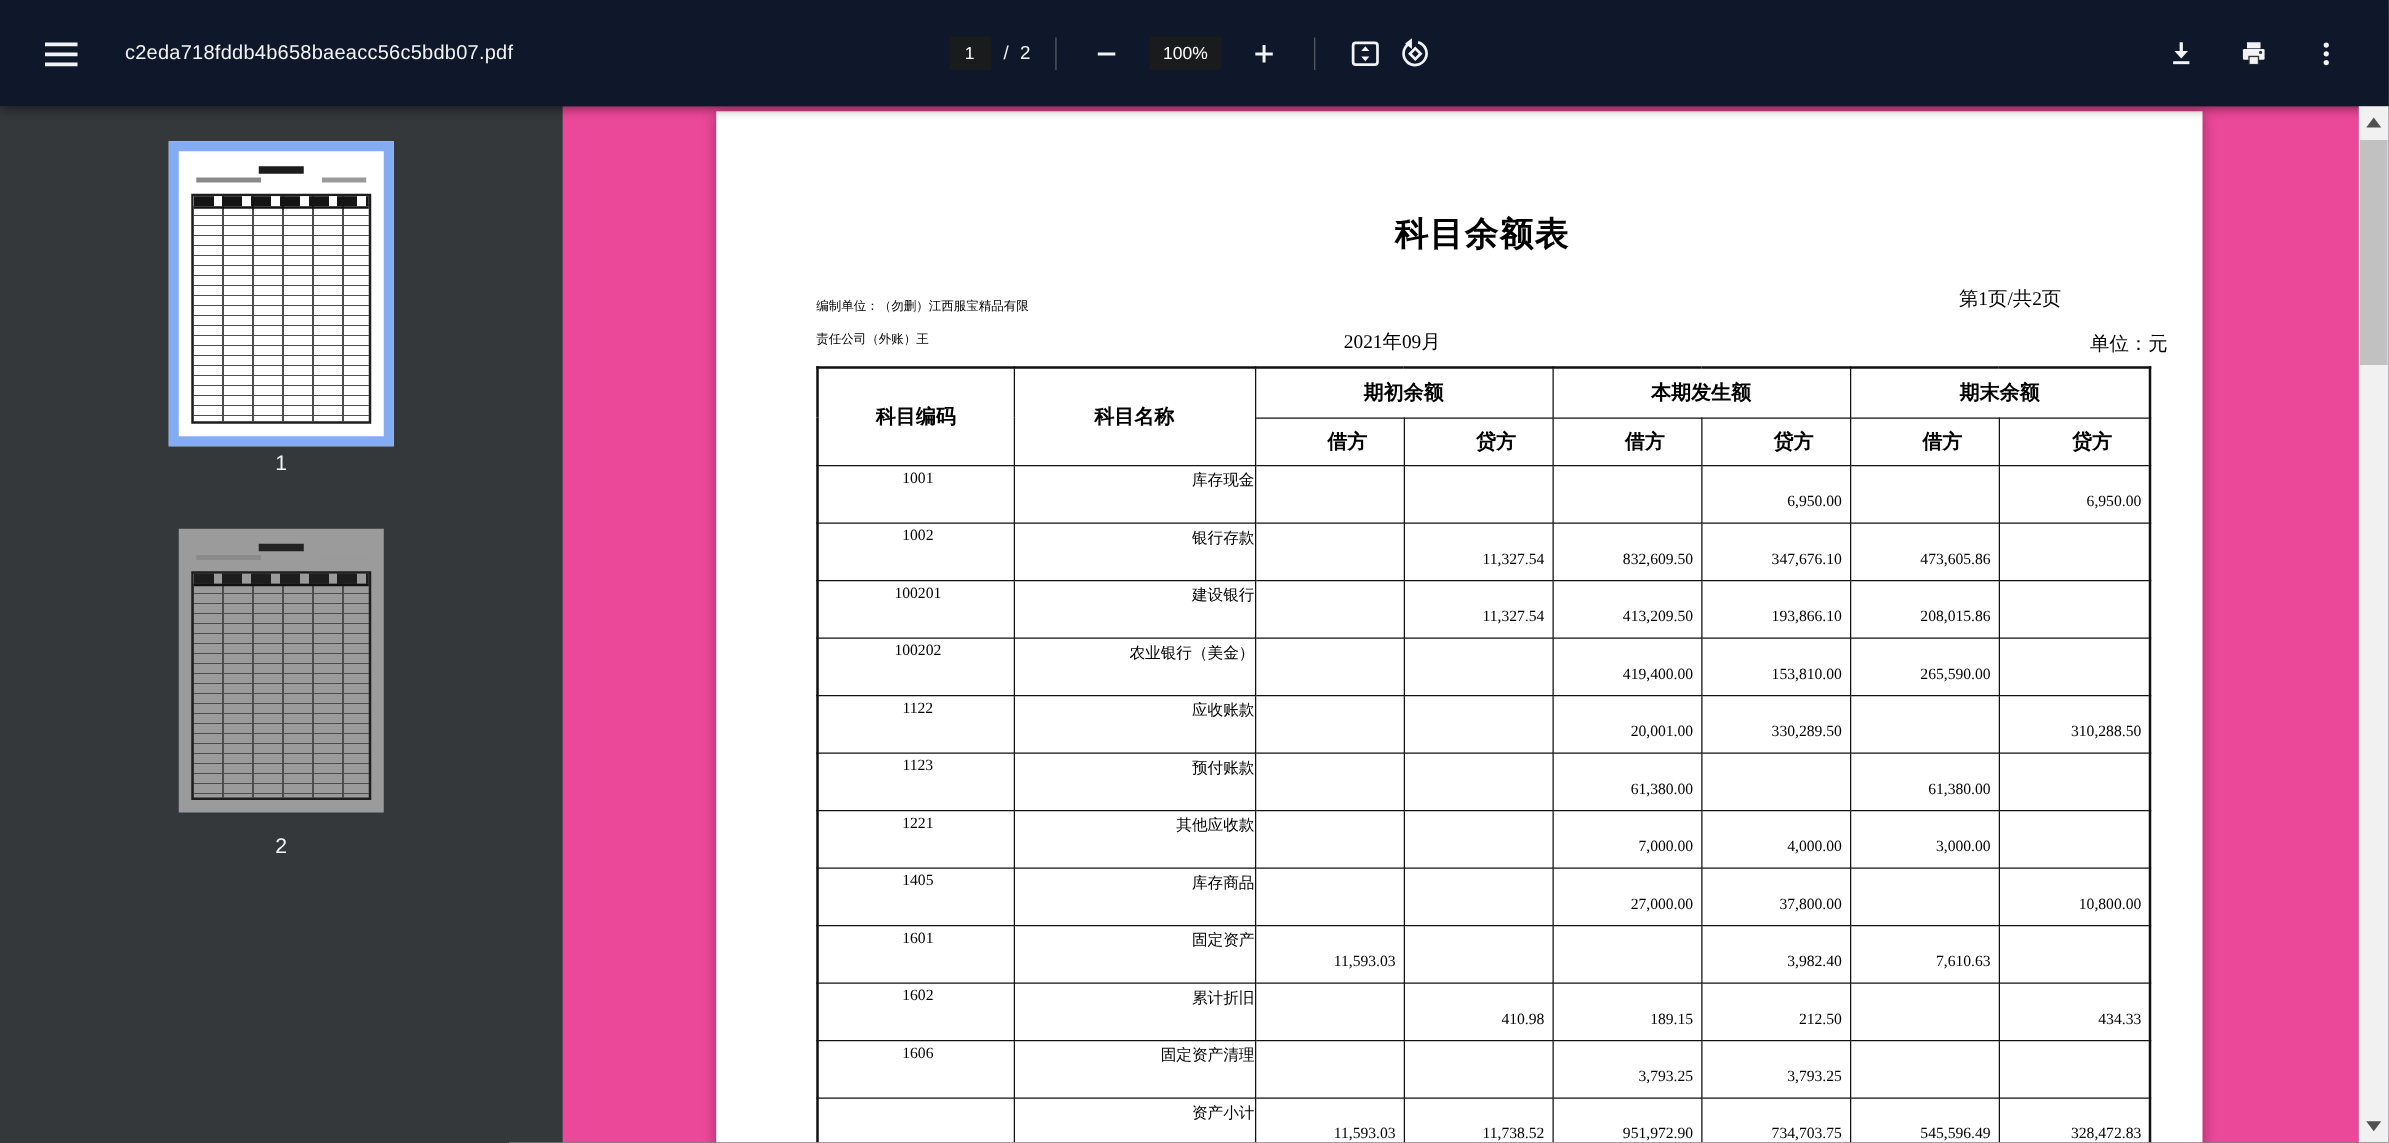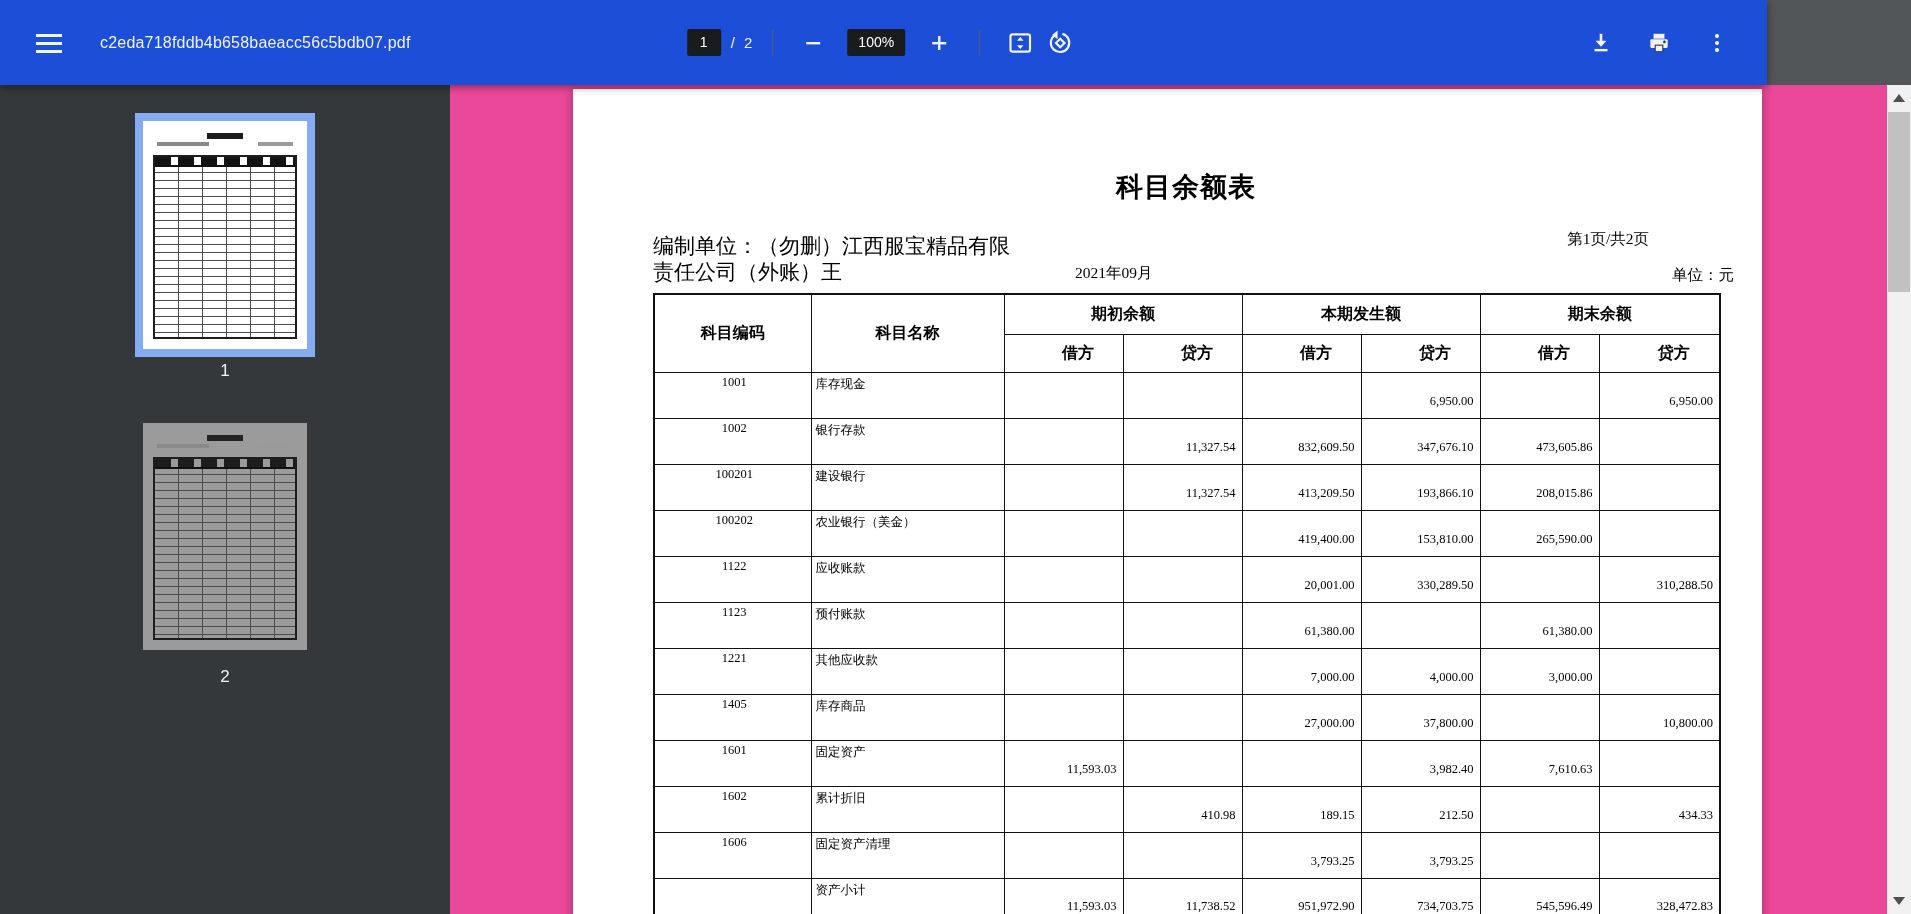--- a/index.html
+++ b/index.html
@@ -1,22 +1,22 @@
 <!DOCTYPE html>
 <html><head>
 <meta charset="utf-8">
 <style>
   * { margin:0; padding:0; box-sizing:border-box; }
   html,body { width:1911px; height:914px; overflow:hidden; background:#535659;
               font-family:"Liberation Sans", sans-serif; }
   .stage { position:relative; width:1911px; height:914px; }
 
   
-  .toolbar { position:absolute; left:0; top:0; width:1767px; height:85px;
-             background:#1d4ed8; color:#f1f3f4; z-index:30;
+  .toolbar { position:absolute; left:0; top:0; width:1911px; height:85px;
+             background:#0f172a; color:#f1f3f4; z-index:30;
              box-shadow:0 2px 8px rgba(0,0,0,.45); }
   .menu-btn { position:absolute; left:36px; top:23px; width:40px; height:40px;
               display:flex; flex-direction:column; justify-content:center; gap:5px; cursor:pointer; }
   .menu-btn span { display:block; width:26px; height:3px; background:#f1f3f4; }
   .file-name { position:absolute; left:100px; top:0; height:85px; display:flex; align-items:center;
                font-size:16px; letter-spacing:.2px; color:#f1f3f4; }
   .center-controls { position:absolute; left:50%; top:0; transform:translateX(-50%);
                      height:85px; display:flex; align-items:center; }
   .dark-box { background:#191b1c; color:#fff; border-radius:2px; text-align:center;
               font-size:14px; border:none; }
@@ -55,35 +55,35 @@
   .thumb2 .mini-title { background:#222; }
 
   
   .viewer { position:absolute; left:450px; top:85px; width:1437px; height:829px;
             background:#ec4899; overflow:hidden; }
   .pdf-page { position:absolute; left:123px; top:4px; width:1189px; height:1260px;
               background:#fff; box-shadow:0 2px 10px rgba(0,0,0,.35);
               font-family:"Liberation Serif","DejaVu Serif",serif; color:#000; }
   .doc-title { position:absolute; left:80px; top:80px; width:1066px; text-align:center;
                font-size:27px; font-weight:bold; letter-spacing:1px; }
-  .prepared { position:absolute; left:80px; top:144px; font-size:21px; line-height:26px; }
+  .prepared { position:absolute; left:80px; top:144px; font-size:10px; line-height:26px; }
   .page-info { position:absolute; top:140px; right:113px; font-size:15.5px; }
   .period { position:absolute; left:502px; top:174px; font-size:15.5px; }
   .unit { position:absolute; top:176px; right:28px; font-size:15.5px; }
 
   table.bal { position:absolute; left:80px; top:204px; border-collapse:collapse;
               table-layout:fixed; width:1066px; }
   table.bal th, table.bal td { border:1px solid #111; }
   table.bal { border:2px solid #111; }
   table.bal thead th { font-size:16px; font-weight:bold; text-align:center; }
   .h-row1 th { height:40px;margin-left:42px; }
   .h-row2 th { height:38px; border-bottom:2px solid #111;padding-left:29px; }
   table.bal td { height:46px; font-size:12.5px; overflow:hidden; white-space:nowrap; }
   td.cell-code { vertical-align:top; text-align:center; padding:2px 0 0 3px; font-size:12px; }
-  td.cell-name { vertical-align:top; text-align:left; padding:3px 0 0 4px; font-size:13.5px; }
+  td.cell-name { vertical-align:top; text-align:right; padding:3px 0 0 4px; font-size:13.5px; }
   td.cell-num  { vertical-align:middle; text-align:right; padding:12px 6px 0 0; }
 
   
   .scrollbar { position:absolute; left:1887px; top:85px; width:24px; height:829px;
                background:#f1f1f1; z-index:40; }
   .sb-btn { position:absolute; left:0; width:24px; height:26px; display:flex;
             align-items:center; justify-content:center; cursor:pointer; }
   .sb-up { top:0; } .sb-down { bottom:0; }
   .tri-up { width:0; height:0; border-left:6px solid transparent;
             border-right:6px solid transparent; border-bottom:8px solid #505050; }

